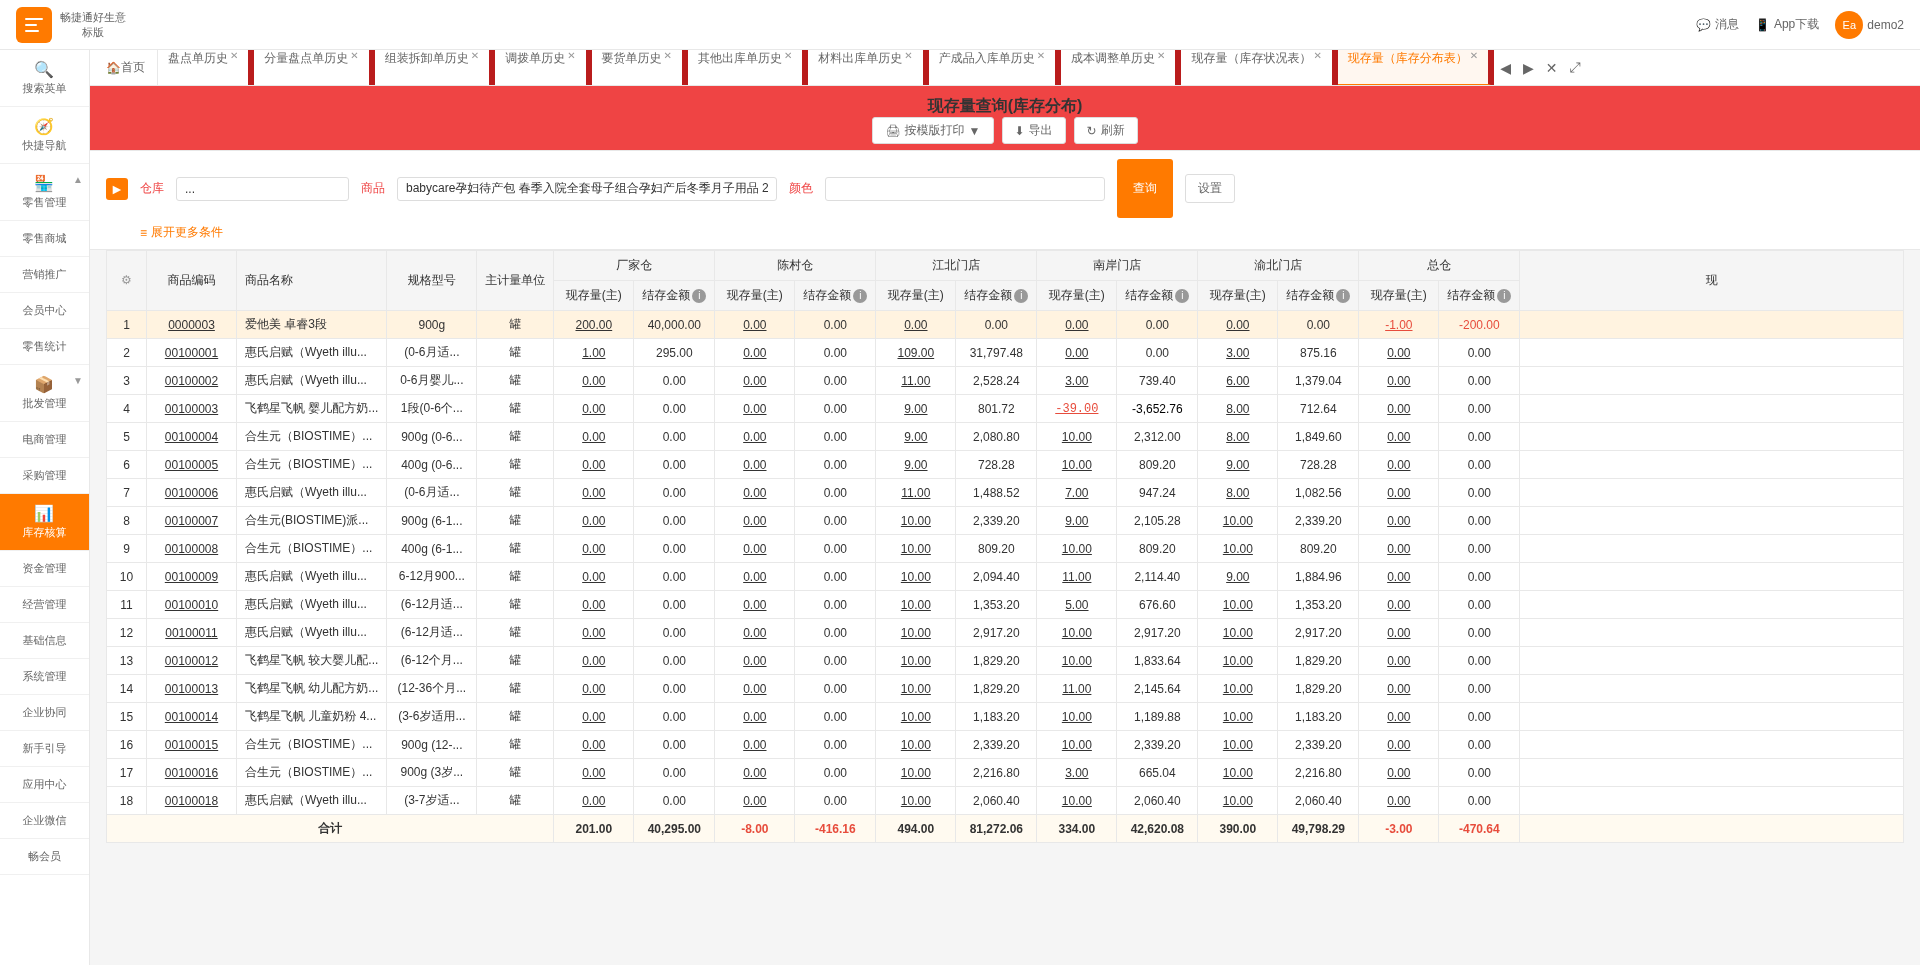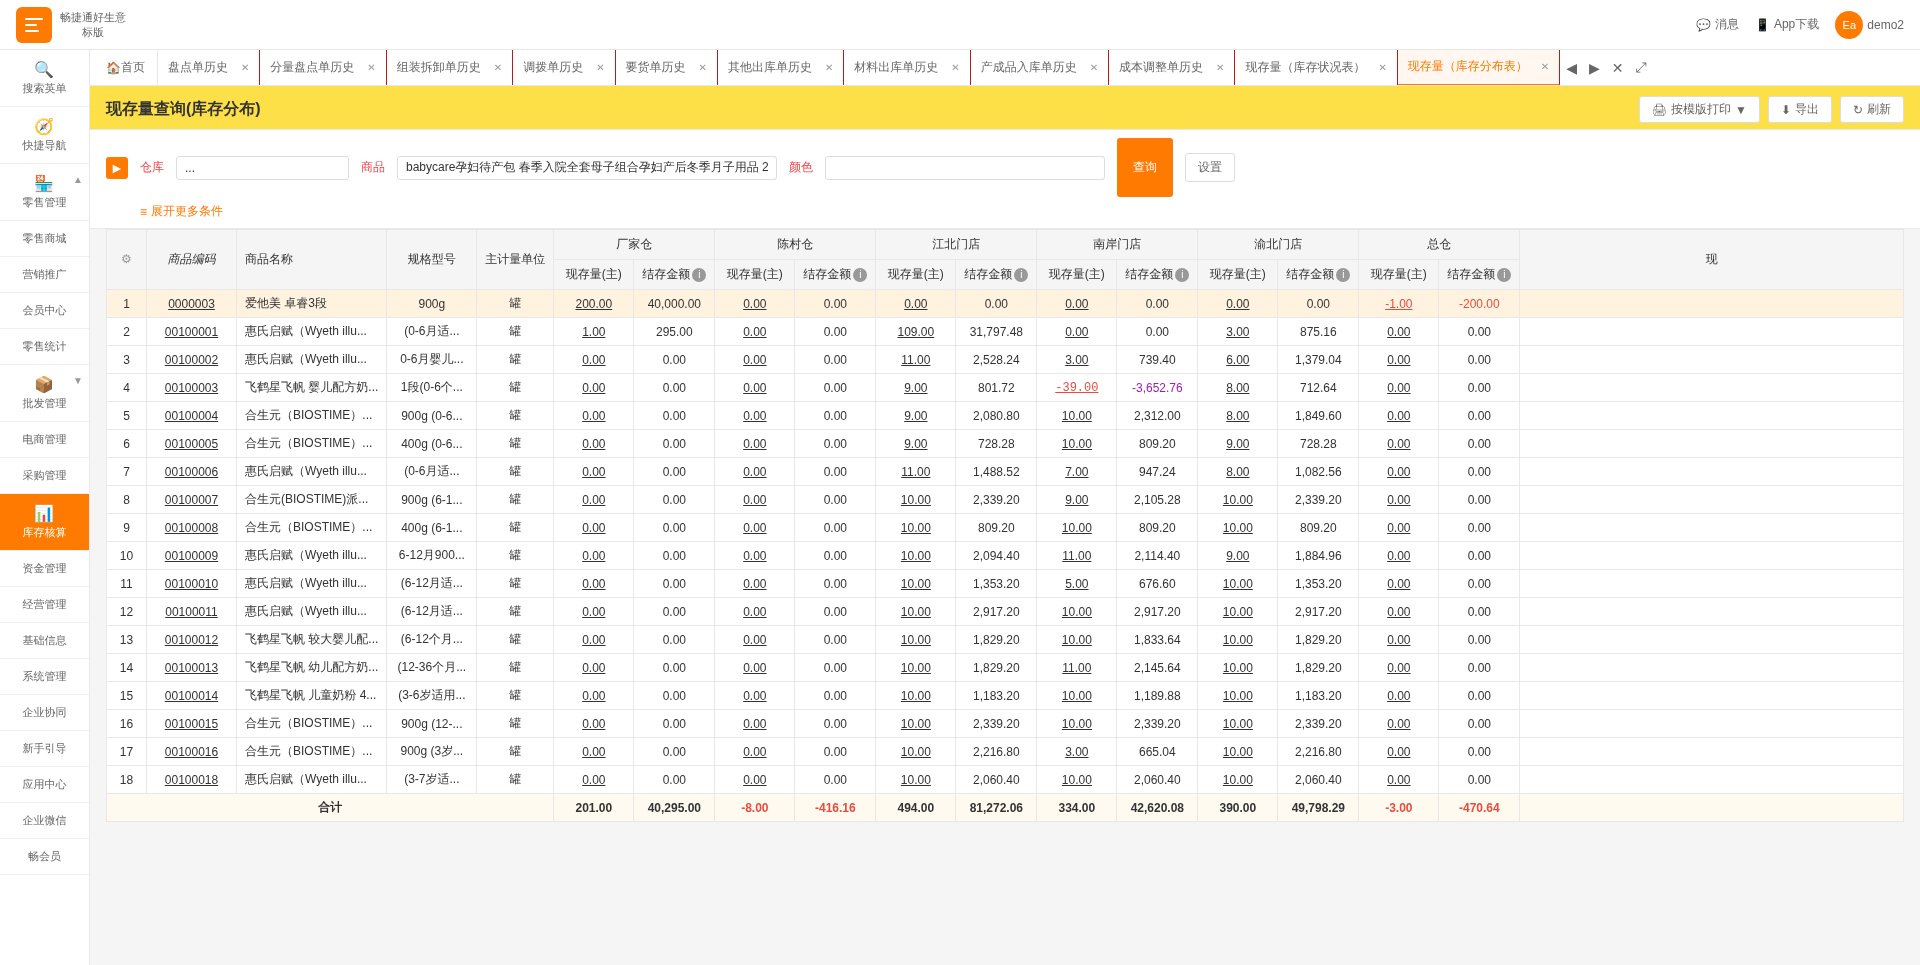--- a/index.html
+++ b/index.html
@@ -22,31 +22,31 @@
     .sidebar-item { padding: 10px 4px; text-align: center; cursor: pointer; color: #666; font-size: 11px; border-bottom: 1px solid #f0f0f0; }
     .sidebar-item.active { background: #ff7a00; color: #fff; }
     .sidebar-item-icon { font-size: 16px; margin-bottom: 2px; }
 
     
     .content-area { flex: 1; display: flex; flex-direction: column; overflow: hidden; }
     
     
     .tab-bar { background: #fff; border-bottom: 1px solid #e8e8e8; display: flex; align-items: center; overflow-x: auto; white-space: nowrap; padding: 0 4px; height: 36px; }
     .tab-bar::-webkit-scrollbar { height: 0; }
-    .tab { display: inline-flex; align-items: center; padding: 0 10px; height: 36px; font-size: 12px; cursor: pointer; color: #666; border-right: 1px solid #b91c1c; gap: 11px; flex-shrink: 0; }
+    .tab { display: inline-flex; align-items: flex-start; padding: 0 10px; height: 36px; font-size: 12px; cursor: pointer; color: #666; border-right: 6px solid #b91c1c; gap: 0; flex-shrink: 0; }
     .tab.active { color: #ff7a00; background: #fff7f0; border-bottom: 2px solid #ff7a00; }
     .tab .close-btn { color: #999; font-size: 10px; margin-left: 2px; }
     .tab-nav-btn { padding: 0 6px; height: 36px; display: flex; align-items: center; cursor: pointer; color: #666; font-size: 14px; flex-shrink: 0; }
     .home-tab { padding: 0 12px; height: 36px; display: flex; align-items: center; color: #666; font-size: 12px; border-right: 1px solid #e8e8e8; flex-shrink: 0; }
 
     
     .page-content { flex: 1; overflow: hidden; display: flex; flex-direction: column; }
     
     
-    .page-header { padding: 10px 16px 6px; background: #fde047; border-bottom: 1px solid #e8e8e8; display: flex; align-items: center; justify-content: space-between; }
+    .page-header { padding: 10px 16px 6px; background: #ef4444; border-bottom: 1px solid #e8e8e8; display: flex; align-items: center; justify-content: space-between; flex-direction: column; }
     .page-title { font-size: 16px; font-weight: bold; color: #333; }
     .page-actions { display: flex; align-items: center; gap: 8px; }
     .btn-action { padding: 4px 12px; border: 1px solid #ddd; background: #fff; border-radius: 3px; cursor: pointer; font-size: 12px; color: #666; display: flex; align-items: center; gap: 4px; }
 
     
     .filter-area { padding: 8px 16px; background: #fff; border-bottom: 1px solid #e8e8e8; }
     .filter-row { display: flex; align-items: center; gap: 12px; }
     .filter-label { color: #ef4444; font-size: 12px; white-space: nowrap; }
     .filter-input { border: 1px solid #ddd; border-radius: 3px; padding: 4px 8px; font-size: 12px; color: #333; background: #fff; min-width: 100px; }
     .filter-input-wide { min-width: 380px; }
@@ -58,21 +58,21 @@
 
     
     .table-wrapper { flex: 1; overflow: auto; padding: 0 16px 8px; }
     .data-table { width: 100%; border-collapse: collapse; font-size: 12px; background: #fff; }
     .data-table th { background: #f5f5f5; border: 1px solid #e8e8e8; padding: 6px 8px; text-align: center; font-weight: normal; color: #333; white-space: nowrap; position: sticky; top: 0; z-index: 10; }
     .data-table td { border: 1px solid #e8e8e8; padding: 5px 8px; text-align: center; color: #333; white-space: nowrap; }
     .data-table tr.summary-row td { background: #fffaf0; font-weight: bold; }
     .th-group { background: #f5f5f5; border: 1px solid #e8e8e8; text-align: center; }
     .text-link { color: #333; text-decoration: underline; cursor: pointer; }
     .col-seq { width: 40px; }
-    .col-code { width: 90px; font-style: italic; }
+    .col-code { width: 90px; }
     .col-name { width: 140px; text-align: left !important; }
     .col-spec { width: 90px; }
     .col-unit { width: 60px; }
     .col-num { width: 80px; }
     .info-icon { display: inline-block; width: 14px; height: 14px; background: #999; color: #fff; border-radius: 50%; font-size: 10px; text-align: center; line-height: 14px; cursor: pointer; margin-left: 2px; }
     .gear-icon { display: inline-block; width: 16px; height: 16px; color: #999; cursor: pointer; }
     .highlight-row td { background: #fff3e0 !important; }
   </style>
 </head>
 <body>
@@ -374,21 +374,21 @@
     <td class="col-name">飞鹤星飞帆 婴儿配方奶...</td>
     <td>1段(0-6个...</td>
     <td>罐</td>
     <td><span class="text-link">0.00</span></td>
     <td>0.00</td>
     <td><span class="text-link">0.00</span></td>
     <td>0.00</td>
     <td><span class="text-link">9.00</span></td>
     <td>801.72</td>
     <td style="color:#e74c3c;"><span class="text-link" style="color:#e74c3c;font-family:Liberation Mono, monospace;">-39.00</span></td>
-    <td style="color:#a21caf;">-3,652.76</td>
+    <td style="color:#000000;">-3,652.76</td>
     <td><span class="text-link">8.00</span></td>
     <td>712.64</td>
     <td><span class="text-link">0.00</span></td>
     <td>0.00</td>
     <td></td>
   </tr>
               <tr>
     <td>5</td>
     <td><span class="text-link">00100004</span></td>
     <td class="col-name">合生元（BIOSTIME）...</td>

